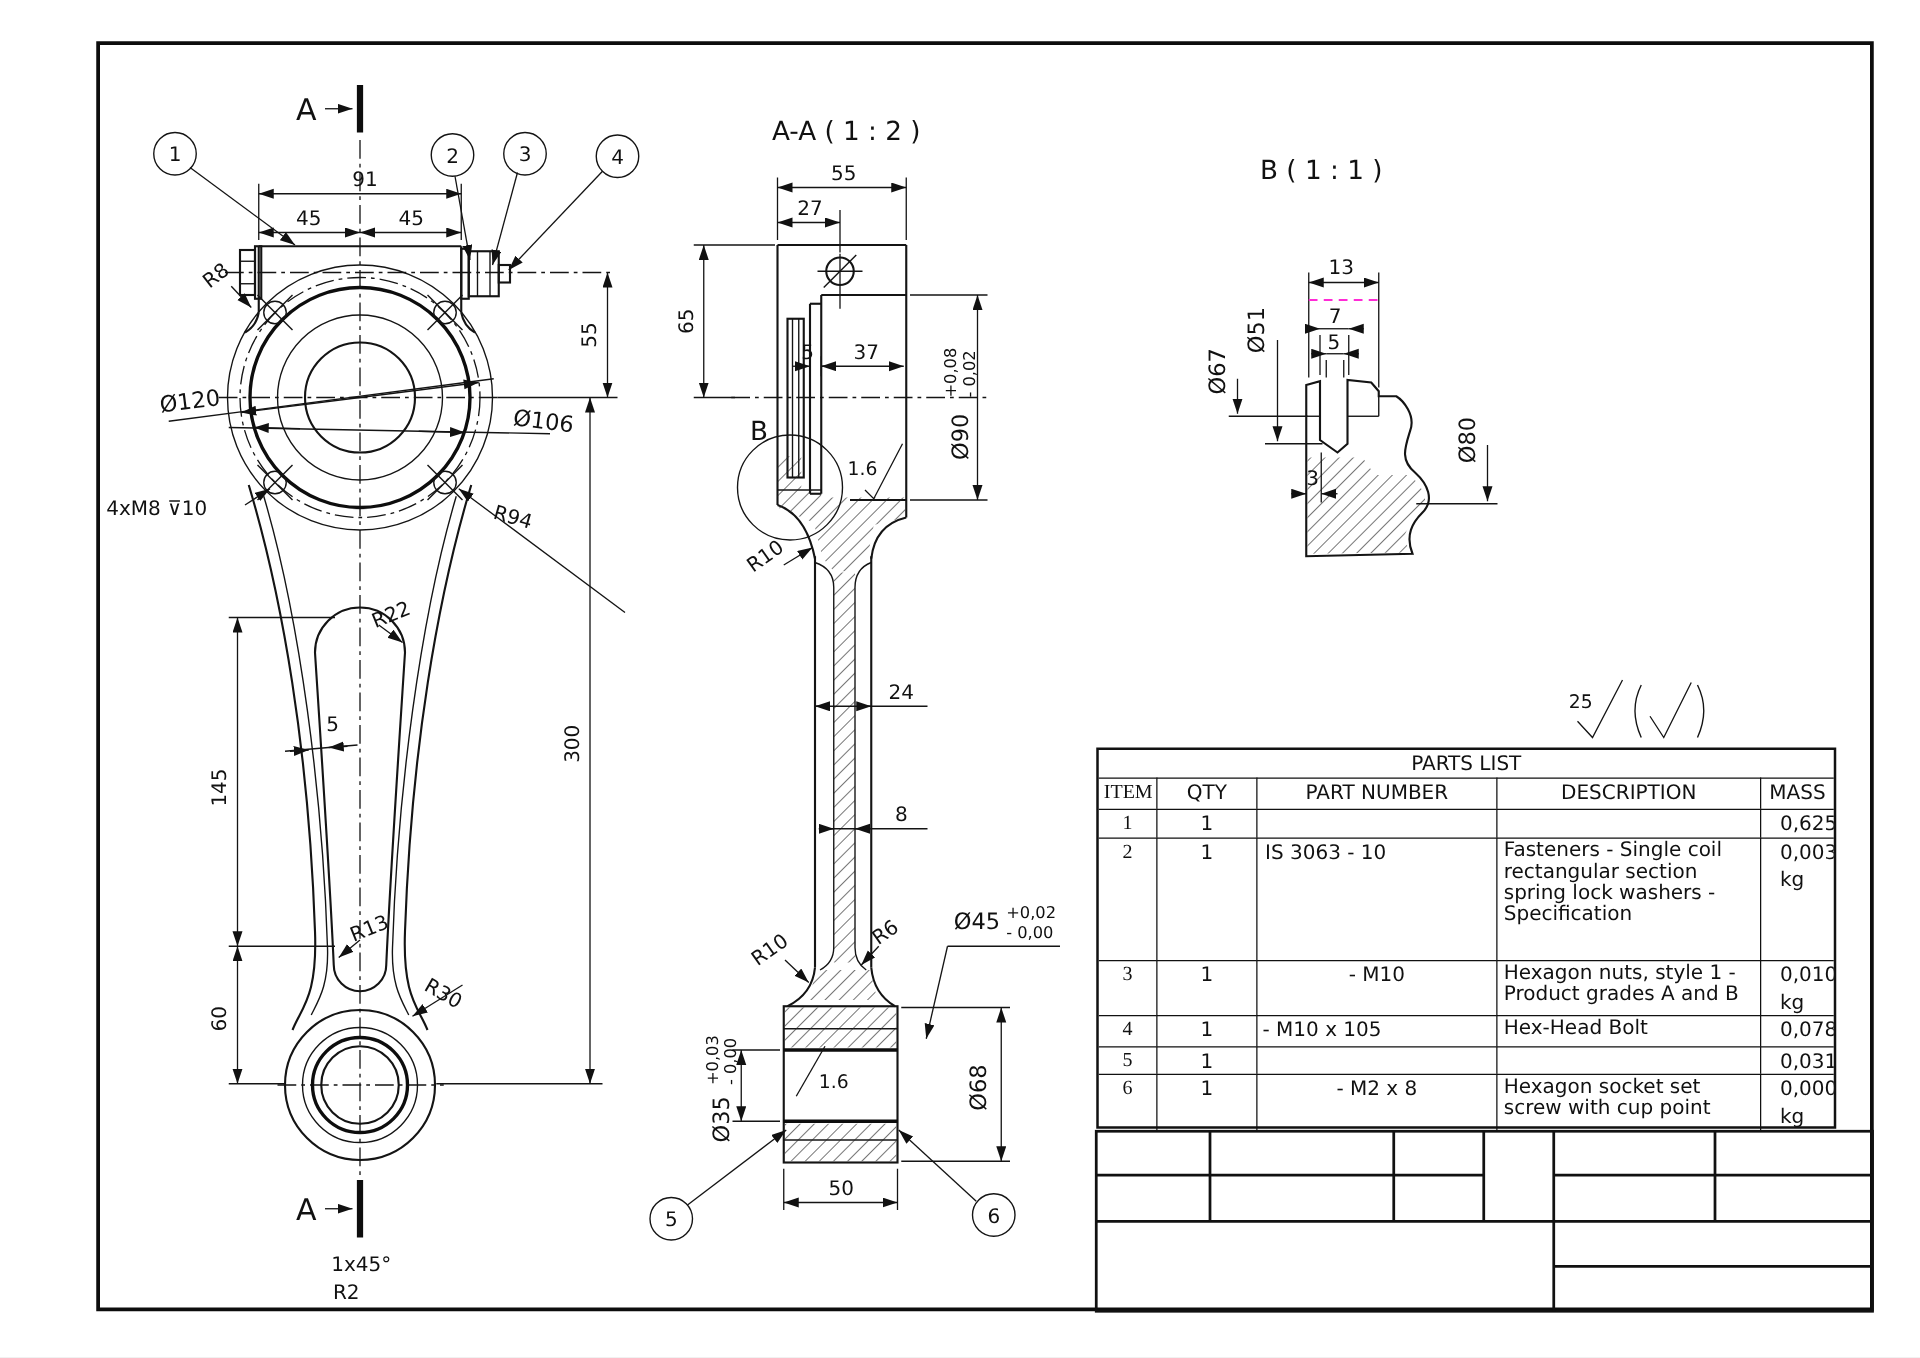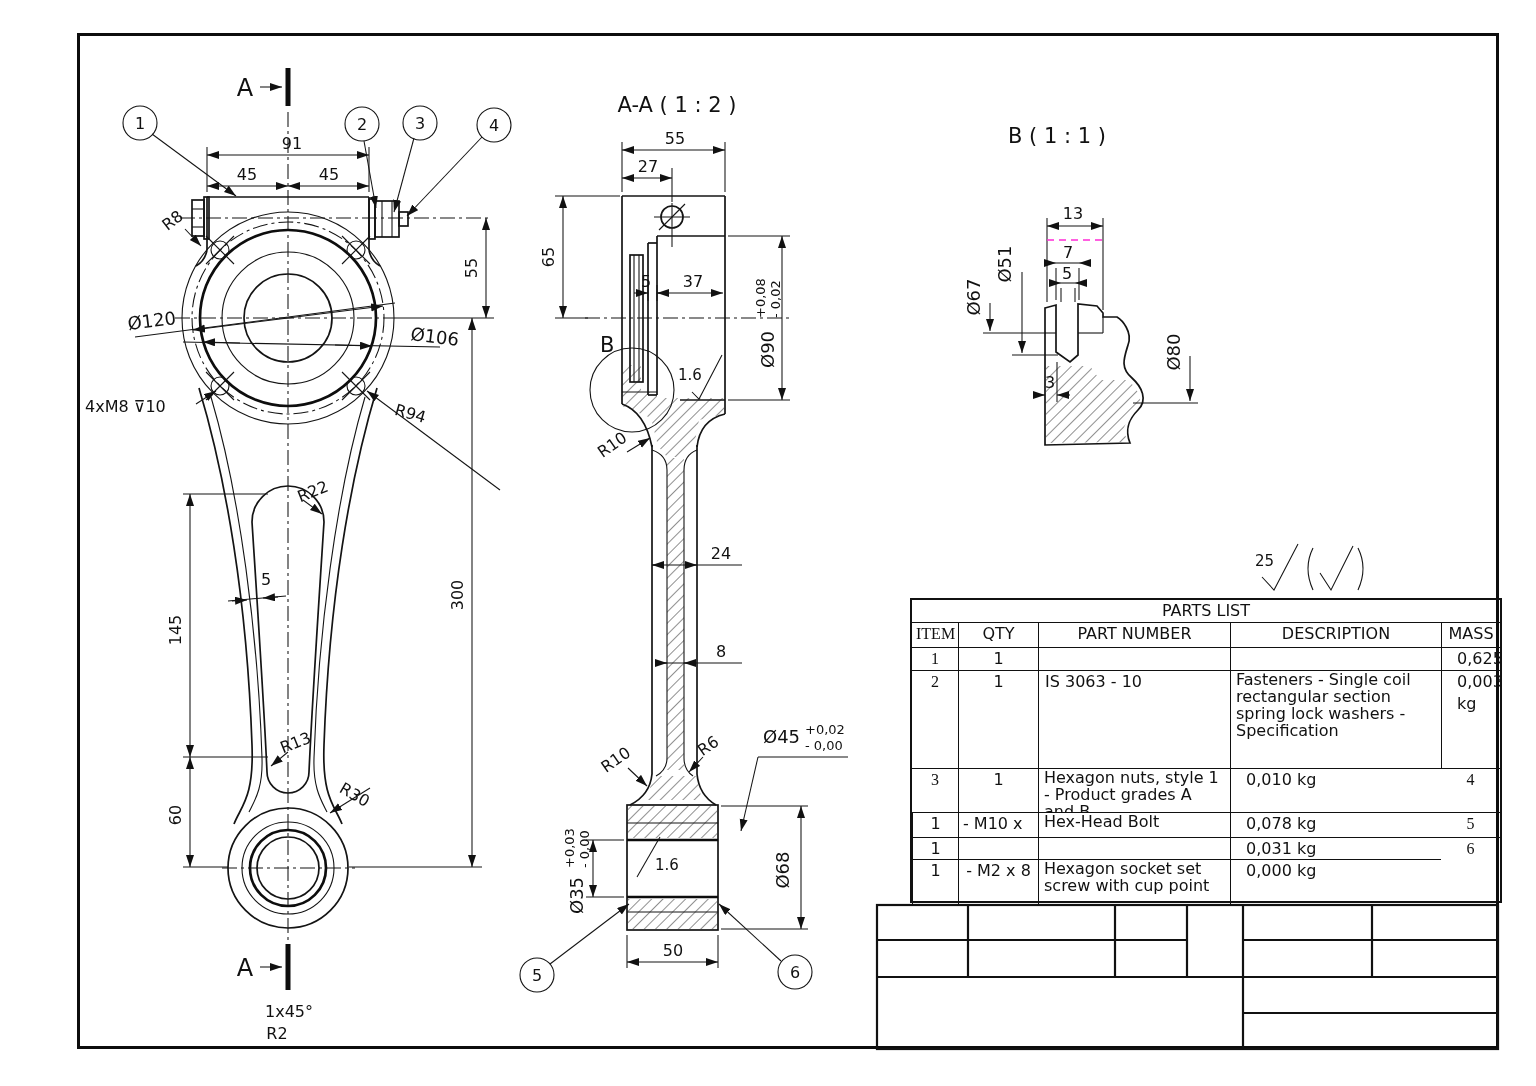--- a/index.html
+++ b/index.html
@@ -19,21 +19,21 @@
   .t15{font-size:15px;}
   .t13{font-size:13px;}
   .t18{font-size:18px;}
   .t21{font-size:21px;}
   .t24{font-size:24px;}
   .mid{text-anchor:middle;}
   
   #parts-list{position:absolute;left:877px;top:598px;width:592px;height:305px;
       display:grid;grid-template-columns:46px 80px 192px 211px 1fr;
       grid-template-rows:22px 25px 23px 98px 44px 25px 22px 46px;
-      border:2px solid #111;box-sizing:border-box;font-size:16px;line-height:22px;margin-left:33px;}
+      border:2px solid #111;box-sizing:border-box;font-size:16px;line-height:22px;}
   #parts-list div{box-sizing:border-box;border-left:1.5px solid #111;border-top:1.5px solid #111;
       padding:0 4px;overflow:hidden;white-space:normal;}
   #parts-list .first-col{border-left:none;font-family:Liberation Serif, serif;}
   #parts-list .title-row{grid-column:1 / span 5;border-top:none;text-align:center;border-left:none;}
   #parts-list .hdr{text-align:center;}
   #parts-list .c{text-align:center;}
   #parts-list .r{padding-right:8px;}
   #parts-list .l{text-align:left;padding-left:6px;}
   #parts-list .desc{line-height:17px;padding-left:5px;}
   #parts-list .mass{padding-left:15px;}
@@ -450,20 +450,21 @@
     <div class="mass">0,625 kg</div>
 
     <div class="c first-col">2</div>
     <div class="c">1</div>
     <div class="l">IS 3063 - 10</div>
     <div class="desc">Fasteners - Single coil rectangular section spring lock washers - Specification</div>
     <div class="mass">0,003 kg</div>
 
     <div class="c first-col">3</div>
     <div class="c">1</div>
+    <div class="c">- M10</div>
     <div class="desc">Hexagon nuts, style 1 - Product grades A and B</div>
     <div class="mass">0,010 kg</div>
 
     <div class="c first-col">4</div>
     <div class="c">1</div>
     <div class="r">- M10 x 105</div>
     <div class="desc">Hex-Head Bolt</div>
     <div class="mass">0,078 kg</div>
 
     <div class="c first-col">5</div>

